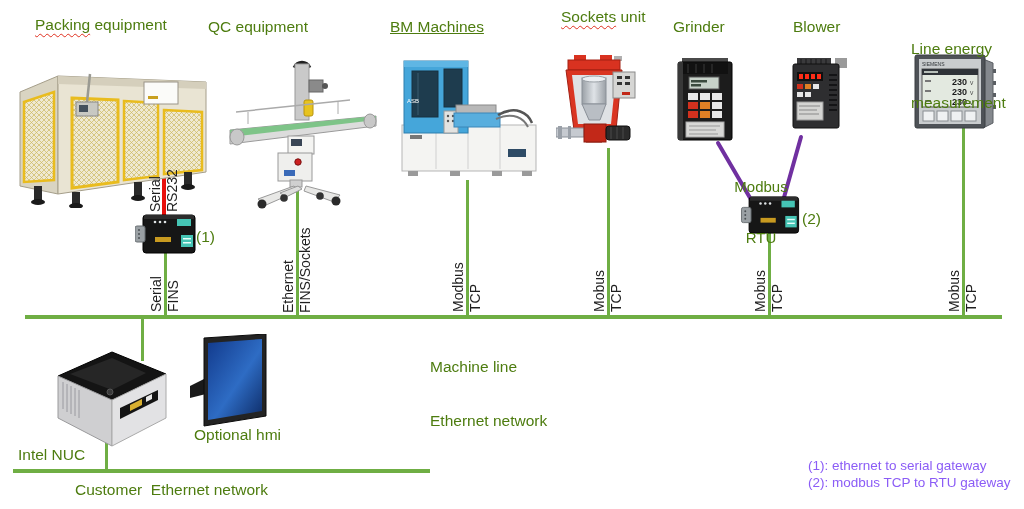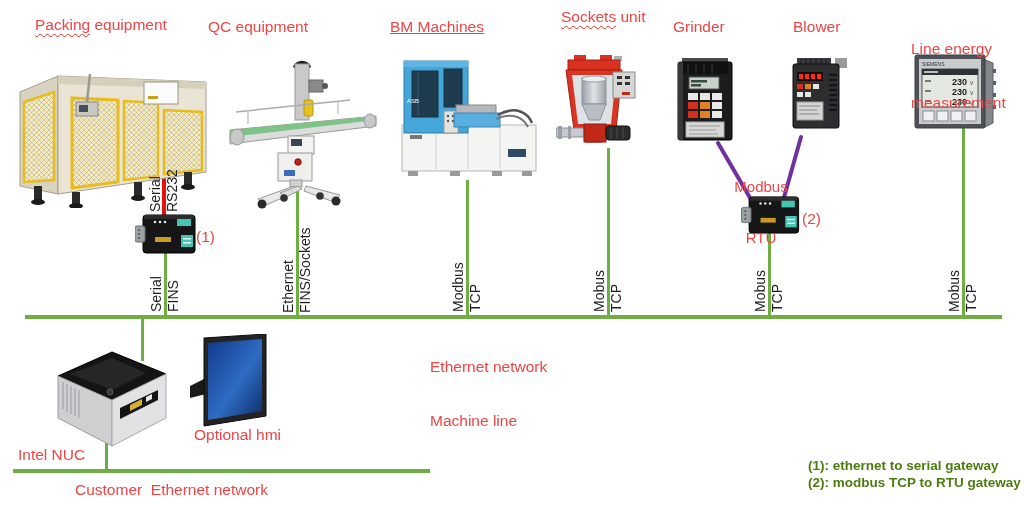--- a/index.html
+++ b/index.html
@@ -1,20 +1,20 @@
 <!DOCTYPE html>
 <html><head>
 <meta charset="utf-8">
 <style>
   html,body{margin:0;padding:0;background:#fff;}
   .stage{position:relative;width:1024px;height:509px;background:#ffffff;overflow:hidden;
          font-family:"Liberation Sans",sans-serif;color:#1f1f1f;}
   .abs{position:absolute;}
-  .lbl{position:absolute;white-space:pre;color:#ef4444;font-size:15.5px;line-height:18px;}
-  .small{font-size:13.5px;line-height:17px;color:#4d7c0f;font-weight:bold;}
+  .lbl{position:absolute;white-space:pre;color:#4d7c0f;font-size:15.5px;line-height:18px;}
+  .small{font-size:13.5px;line-height:17px;color:#8b5cf6;}
   .wavy{text-decoration-line:underline;text-decoration-style:wavy;
         text-decoration-color:#e03020;text-decoration-thickness:1px;text-underline-offset:3px;}
   .vlabel{position:absolute;transform:rotate(-90deg);font-size:14px;line-height:17px;
           white-space:nowrap;text-align:left;color:#1f1f1f;}
   .vlabel span{display:block;}
   .hline{position:absolute;background:#6fae44;height:4px;}
   .vline{position:absolute;background:#6fae44;width:3px;}
   .redline{position:absolute;background:#e8100c;width:4px;}
   .ctr{text-align:center;}
 </style>
@@ -352,22 +352,22 @@
 
   <div class="lbl ctr" style="left:719px;top:144px;width:84px;font-size:15px;line-height:17px;">
     <div>Modbus</div>
     <div>RTU</div>
   </div>
 
   <div class="lbl" style="left:196px;top:228px;">(1)</div>
   <div class="lbl" style="left:802px;top:210px;">(2)</div>
 
   <div class="lbl" style="left:430px;top:322px;">
+    <div>Machine line</div>
     <div>Ethernet network</div>
-    <div>Machine line</div>
   </div>
 
   <div class="lbl" style="left:18px;top:446px;">Intel NUC</div>
   <div class="lbl" style="left:194px;top:426px;">Optional hmi</div>
   <div class="lbl" style="left:75px;top:481px;">Customer  Ethernet network</div>
 
   <div class="lbl small" style="left:808px;top:457px;">(1): ethernet to serial gateway</div>
   <div class="lbl small" style="left:808px;top:474px;">(2): modbus TCP to RTU gateway</div>
 
 </div>

